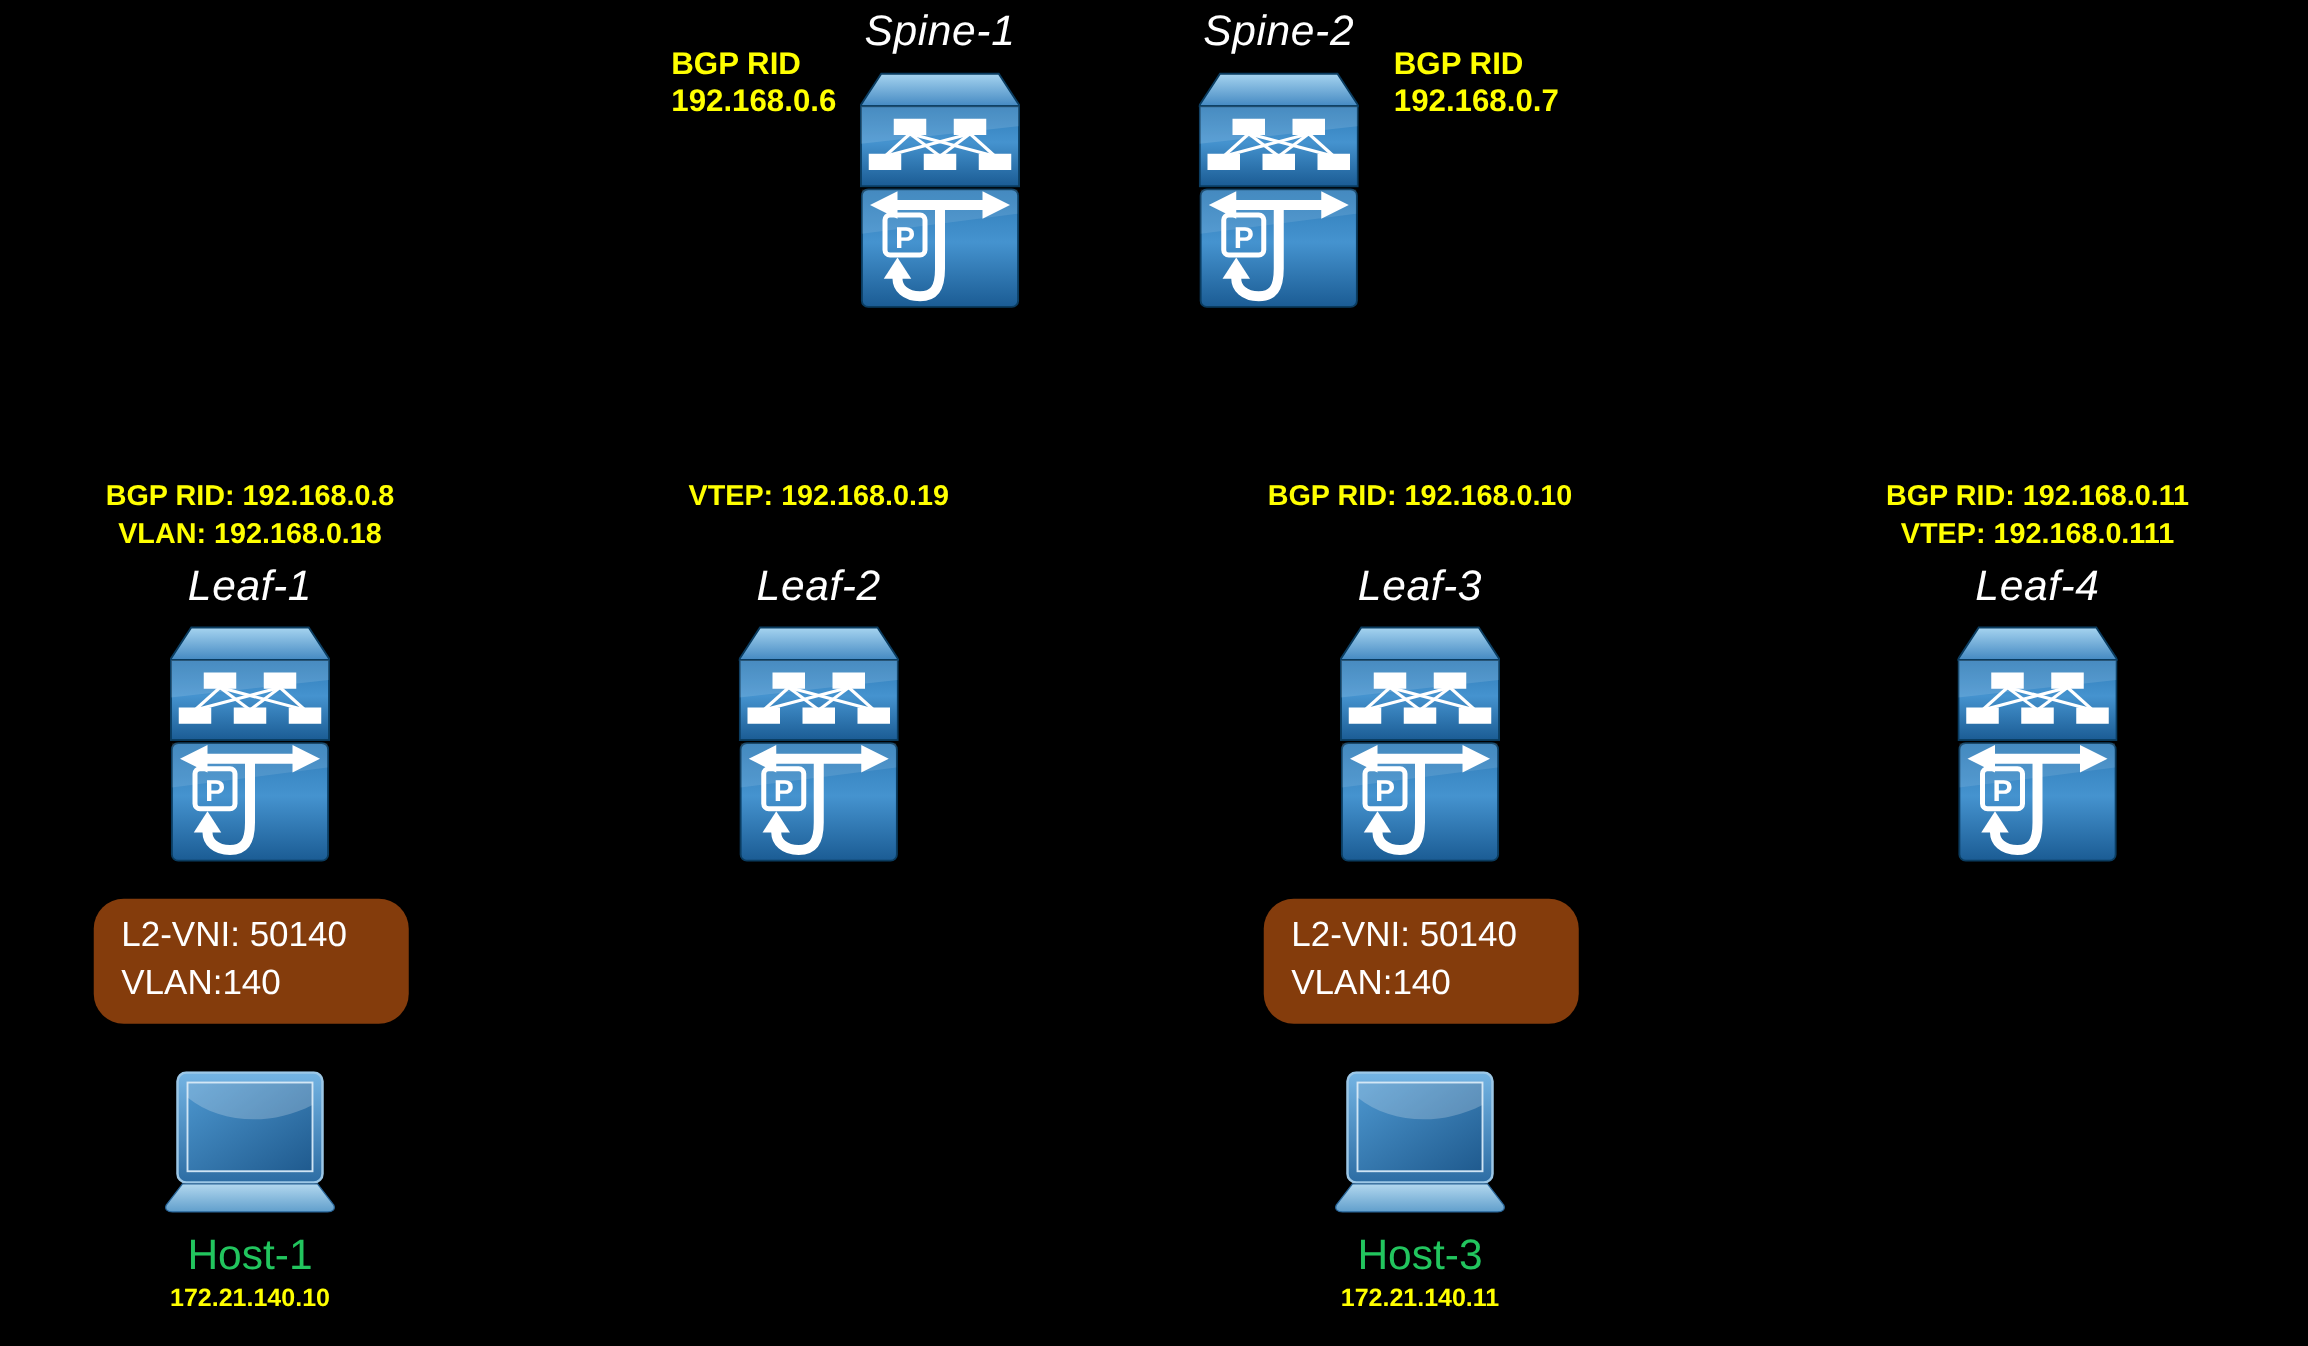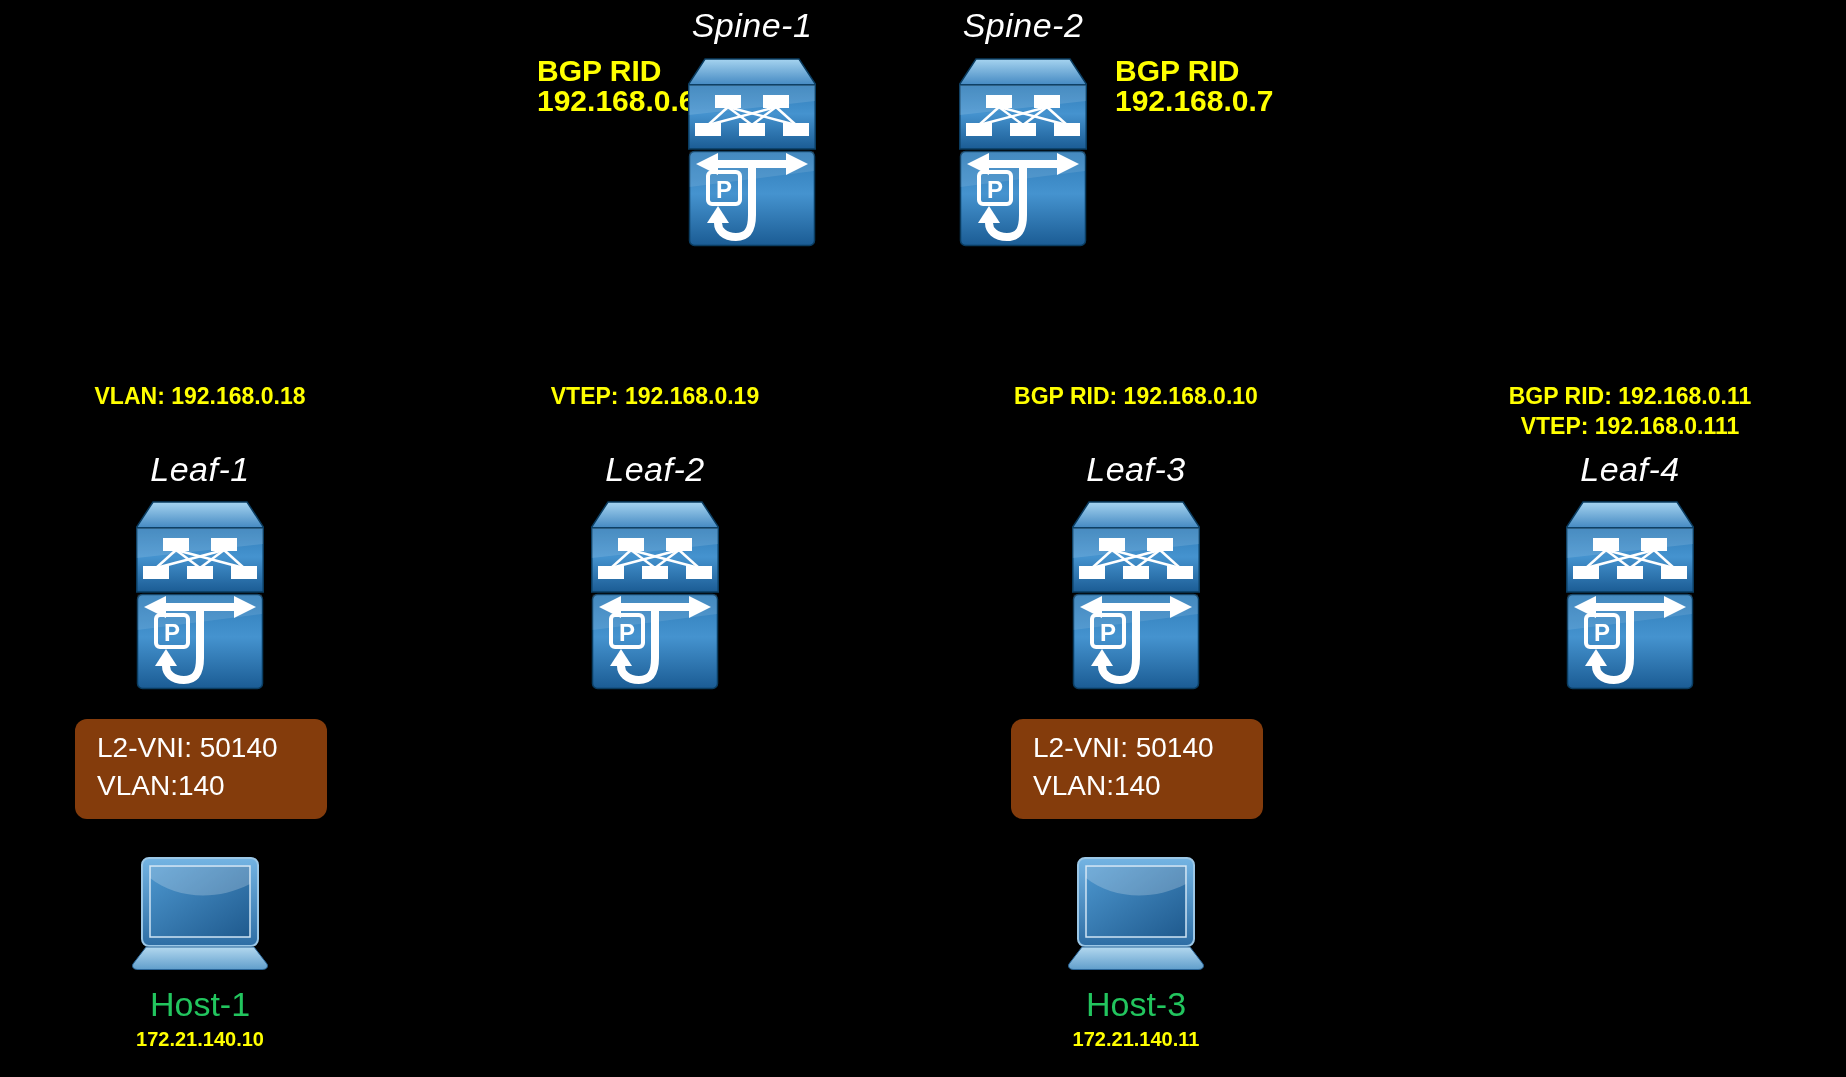--- a/index.html
+++ b/index.html
@@ -10,36 +10,36 @@
     font-family:"Liberation Sans", sans-serif;
   }
   .yellow { color:#FFFF00; font-weight:700; }
   .dev-name {
     position:absolute; width:260px; text-align:center;
     color:#FFFFFF; font-size:34px; letter-spacing:.5px; white-space:nowrap;font-style:italic;
   }
   .spine .dev-name { left:calc(var(--cx) - 130px); top:6px; }
   .leaf  .dev-name { left:calc(var(--cx) - 130px); top:450px; }
 
-  .spine-rid { position:absolute; top:56px; font-size:30px; line-height:30px; white-space:nowrap;text-decoration:underline; }
+  .spine-rid { position:absolute; top:36px; font-size:25px; line-height:30px; white-space:nowrap;text-decoration:underline; }
   .spine-rid.left-side  { left:calc(var(--cx) - 215px); }
   .spine-rid.right-side { left:calc(var(--cx) + 92px); }
 
   .leaf-labels {
     position:absolute; left:calc(var(--cx) - 190px); width:380px; top:381px;
     text-align:center; font-size:23px; line-height:30px; white-space:nowrap;
   }
 
   .switch-icon { position:absolute; width:128px; height:190px; left:calc(var(--cx) - 64px); }
   .spine .switch-icon { top:57px; }
   .leaf  .switch-icon { top:500px; }
 
   .vni-box {
     position:absolute; left:calc(var(--cx) - 125px); top:719px;
-    width:252px; height:100px; background:#843C0C; border-radius:12px;
+    width:252px; height:100px; background:#843C0C; border-radius:24px;
     color:#FFFFFF; font-size:28px; line-height:38px; padding:10px 0 0 22px;
     white-space:nowrap;
   }
 
   .laptop-icon { position:absolute; left:calc(var(--cx) - 70px); top:857px; width:140px; height:115px; }
   .host-name {
     position:absolute; left:calc(var(--cx) - 130px); width:260px; top:985px;
     text-align:center; color:#22c55e; font-size:34px; white-space:nowrap;
   }
   .host-ip {
@@ -137,20 +137,21 @@
       <div class="yellow">BGP RID</div>
       <div class="yellow">192.168.0.7</div>
     </div>
     <svg class="switch-icon">
         <use href="#sym-switch"></use>
       </svg>
   </div>
 
   <div class="leaf" style="--cx:200px">
     <div class="leaf-labels yellow">
+      <div>BGP RID: 192.168.0.8</div>
       <div>VLAN: 192.168.0.18</div>
     </div>
     <div class="dev-name">Leaf-1</div>
     <svg class="switch-icon">
         <use href="#sym-switch"></use>
       </svg>
     <div class="vni-box">
       <div>L2-VNI: 50140</div>
       <div>VLAN:140</div>
     </div>

